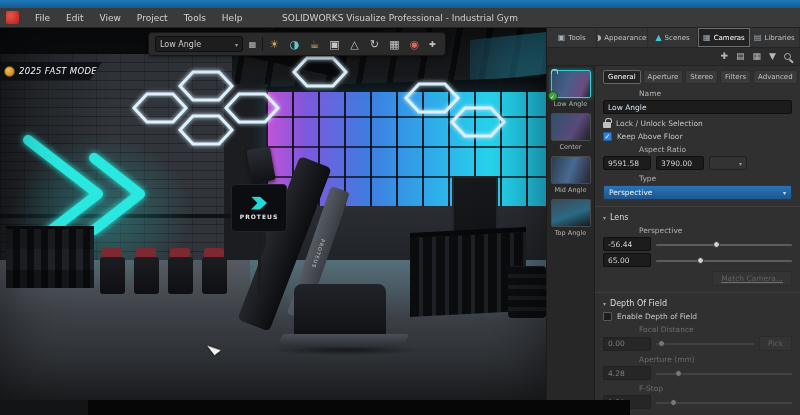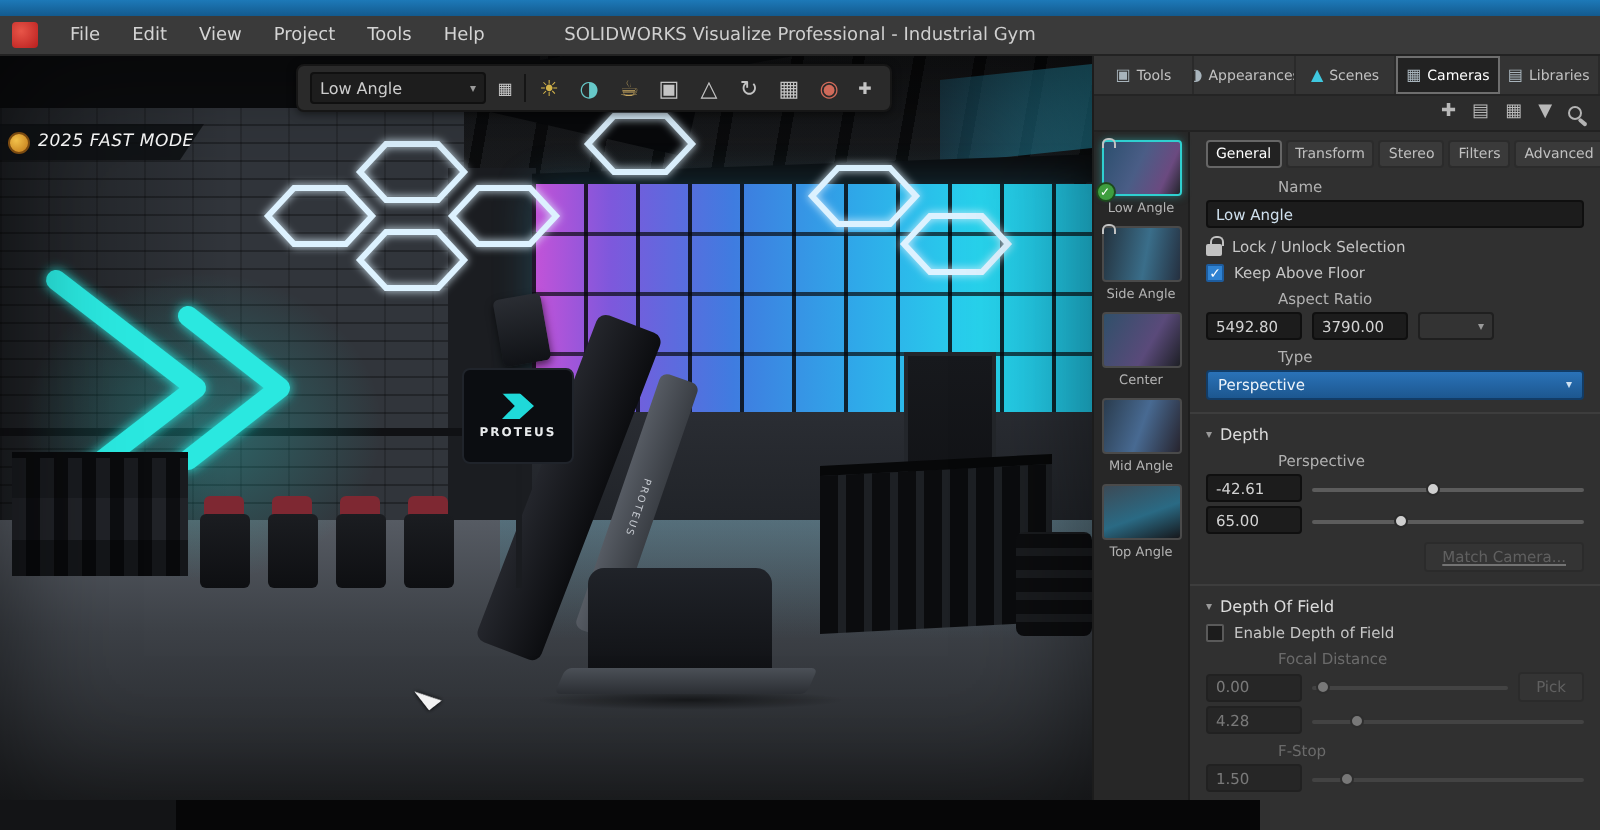--- a/index.html
+++ b/index.html
@@ -350,87 +350,81 @@
 
       <div class="thumbs">
         <div class="thumb sel">
           <div class="timg" style="background:linear-gradient(115deg,#2c4f6e 0%,#4a5d86 45%,#6b4a80 78%,#23252b 100%)">
             <span class="tcheck">✓</span>
             <span class="tlock ilock"></span>
           </div>
           <div class="tlabel">Low Angle</div>
         </div>
         <div class="thumb">
-          <div class="timg" style="background:linear-gradient(100deg,#24323e 0%,#3a6e8a 55%,#253040 100%)">
-            <span class="tlock ilock"></span>
-          </div>
-          <div class="tlabel">Side Angle</div>
-        </div>
-        <div class="thumb">
           <div class="timg" style="background:linear-gradient(120deg,#30506a 0%,#5a4a7a 60%,#1e2026 100%)"></div>
           <div class="tlabel">Center</div>
         </div>
         <div class="thumb">
           <div class="timg" style="background:linear-gradient(110deg,#2a3c4e 0%,#486a92 50%,#27242e 100%)"></div>
           <div class="tlabel">Mid Angle</div>
         </div>
         <div class="thumb">
           <div class="timg" style="background:linear-gradient(160deg,#3c4a56 0%,#2a6a84 55%,#16181c 100%)"></div>
           <div class="tlabel">Top Angle</div>
         </div>
       </div>
 
       <div class="props">
 
         <div class="proptabs">
           <span class="proptab active">General</span>
-          <span class="proptab">Transform</span>
+          <span class="proptab">Aperture</span>
           <span class="proptab">Stereo</span>
           <span class="proptab">Filters</span>
           <span class="proptab">Advanced</span>
         </div>
 
         <span class="plabel">Name</span>
         <div class="pfield name">Low Angle</div>
 
         <div class="checkrow">
           <span class="ilock"></span>
           <span>Lock / Unlock Selection</span>
         </div>
 
         <div class="checkrow">
           <span class="cbox on">✓</span>
           <span>Keep Above Floor</span>
         </div>
 
         <span class="plabel">Aspect Ratio</span>
         <div class="prow">
-          <div class="pfield num">5492.80</div>
+          <div class="pfield num">9591.58</div>
           <div class="pfield num">3790.00</div>
           <div class="ddsmall">
             <span class="caret">▾</span>
           </div>
         </div>
 
         <span class="plabel">Type</span>
         <div class="ddown">
           <span>Perspective</span>
           <span class="caret" style="color:#cfe2f2">▾</span>
         </div>
 
         <div class="divider"></div>
 
         <div class="sechead">
           <span class="sechev">▾</span>
-          <span>Depth</span>
+          <span>Lens</span>
         </div>
 
         <span class="plabel">Perspective</span>
         <div class="prow">
-          <div class="pfield num">-42.61</div>
+          <div class="pfield num">-56.44</div>
           <div class="slider">
             <div class="track"></div>
               <div class="knob" style="left:42%"></div>
           </div>
         </div>
 
         <div class="prow">
           <div class="pfield num">65.00</div>
           <div class="slider">
             <div class="track"></div>
@@ -457,20 +451,21 @@
         <span class="plabel dim">Focal Distance</span>
         <div class="prow dim">
           <div class="pfield num">0.00</div>
           <div class="slider">
             <div class="track"></div>
               <div class="knob" style="left:2%"></div>
           </div>
           <div class="pbtn">Pick</div>
         </div>
 
+        <span class="plabel dim">Aperture (mm)</span>
         <div class="prow dim">
           <div class="pfield num">4.28</div>
           <div class="slider">
             <div class="track"></div>
               <div class="knob" style="left:14%"></div>
           </div>
         </div>
 
         <span class="plabel dim">F-Stop</span>
         <div class="prow dim">

